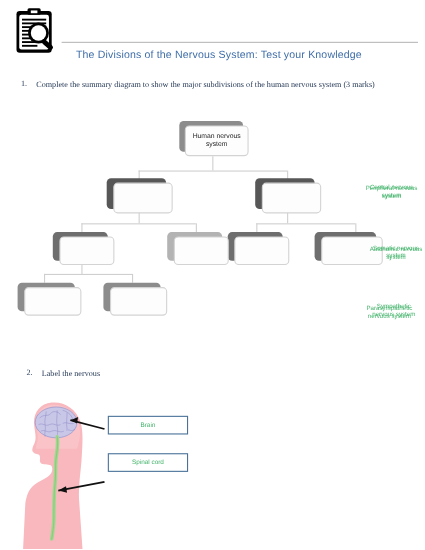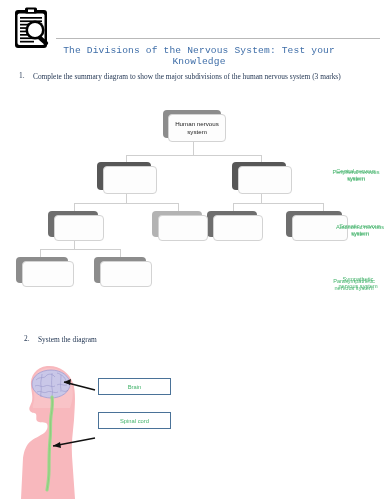--- a/index.html
+++ b/index.html
@@ -56,21 +56,21 @@
     position: absolute;
     left: 56px; top: 38px;
     width: 324px; height: 1px;
     background: #b9b9b9;
   }
   .subtitle {
     position: absolute;
     left: 0; top: 45px;
     width: 362px;
     text-align: center;
-    font-family: Liberation Mono, monospace;
+    font-family: Liberation Sans, sans-serif;
     font-size: 9.6px;
     color: #3f6ea8;
     letter-spacing: .15px;
     padding-left: 36px;
   }
   .q-num {
     position: absolute;
     font-family: "Liberation Serif", serif;
     font-size: 7.4px;
     color: #1f3350;
@@ -241,21 +241,21 @@
   <div class="ann" style="left:329px; top:64px; width:54px;">Peripheral nervous system</div>
 
   <div class="ann" style="left:336px; top:118px; width:48px;">Somatic nervous system</div>
   <div class="ann" style="left:335px; top:119px; width:50px;">Autonomic nervous system</div>
 
   <div class="ann" style="left:333px; top:171px; width:50px;">Sympathetic nervous system</div>
   <div class="ann" style="left:326px; top:173px; width:56px;">Parasympathetic nervous system</div>
 </div>
 
 <div class="q-num" id="q2-num">2.</div>
-<div class="q-text" id="q2-text">System the diagram</div>
+<div class="q-text" id="q2-text">Label the nervous</div>
 
 <div class="diagram">
 
   <svg width="386" height="148" viewBox="0 0 386 148">
 
     <path d="M 47 14 C 36 15 30 24 31 34 C 31.5 40 33 44 32 49
              C 31 53 28 56 30 59 C 32 61.5 35 60.5 36 62
              C 37 64.5 35.5 67 37 69 C 39 71 44 70 46 71
              C 48 72 48 76 46 79 C 43 83 36 85 31 89
              C 26 93 24 99 23 106 L 21 147 L 75 147 L 72 104

